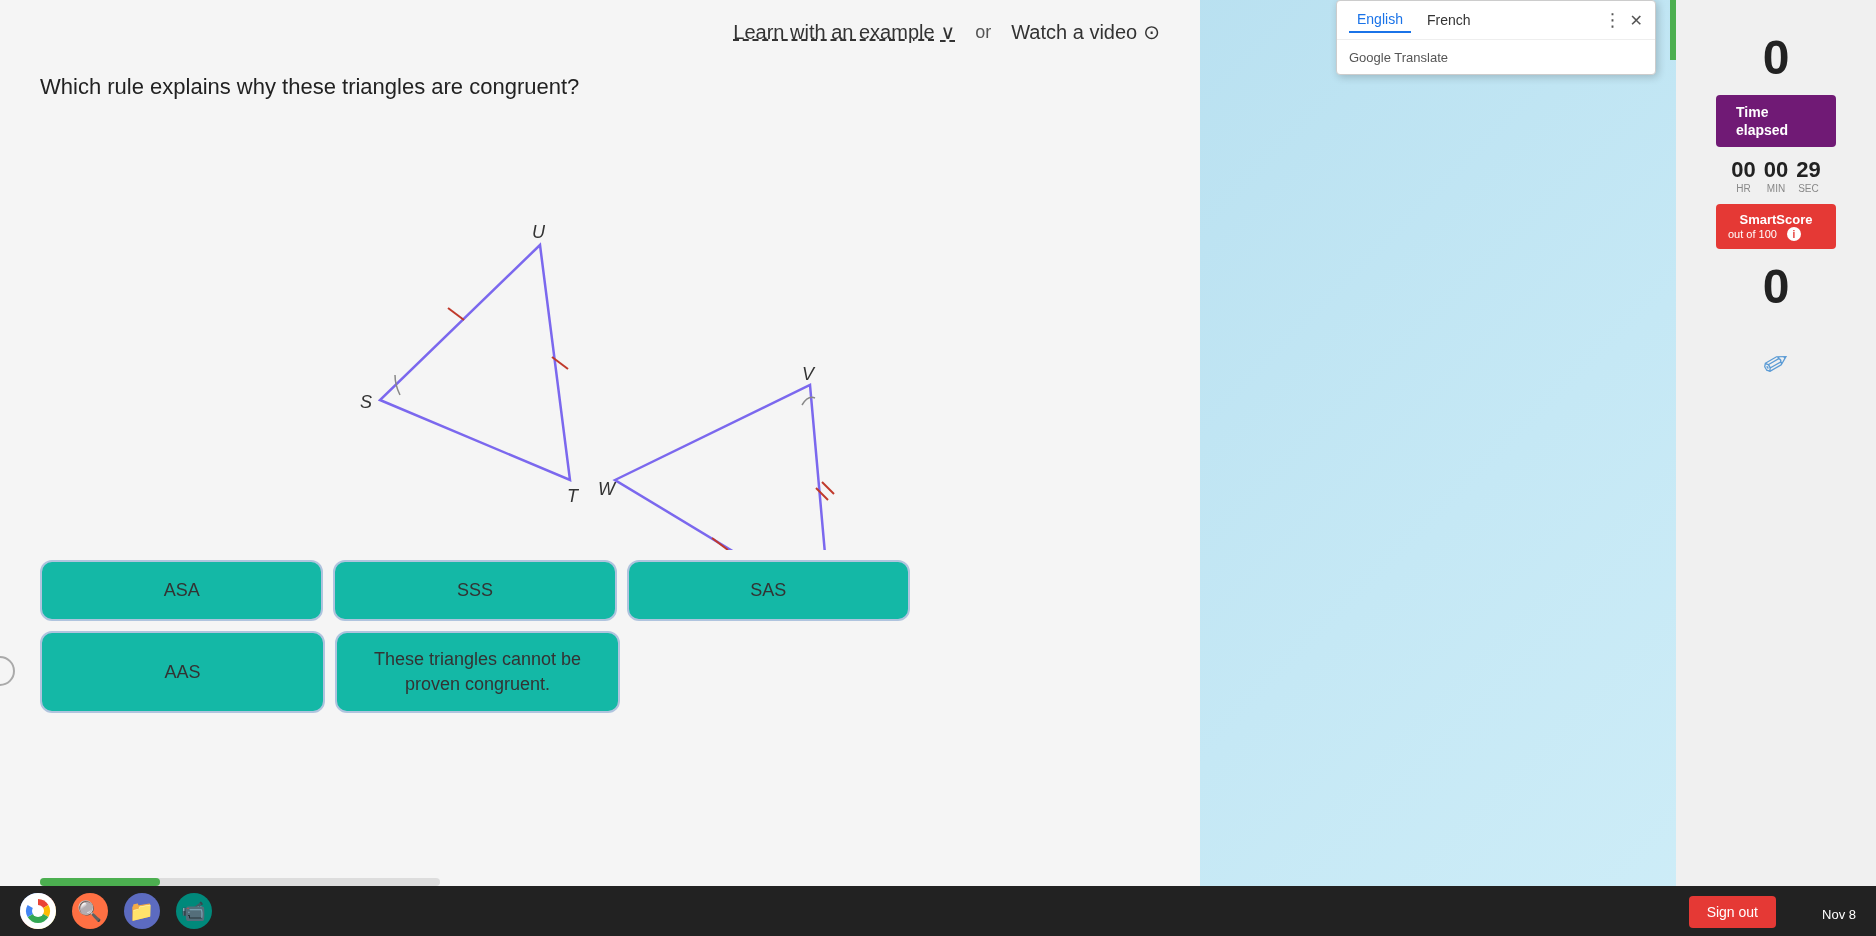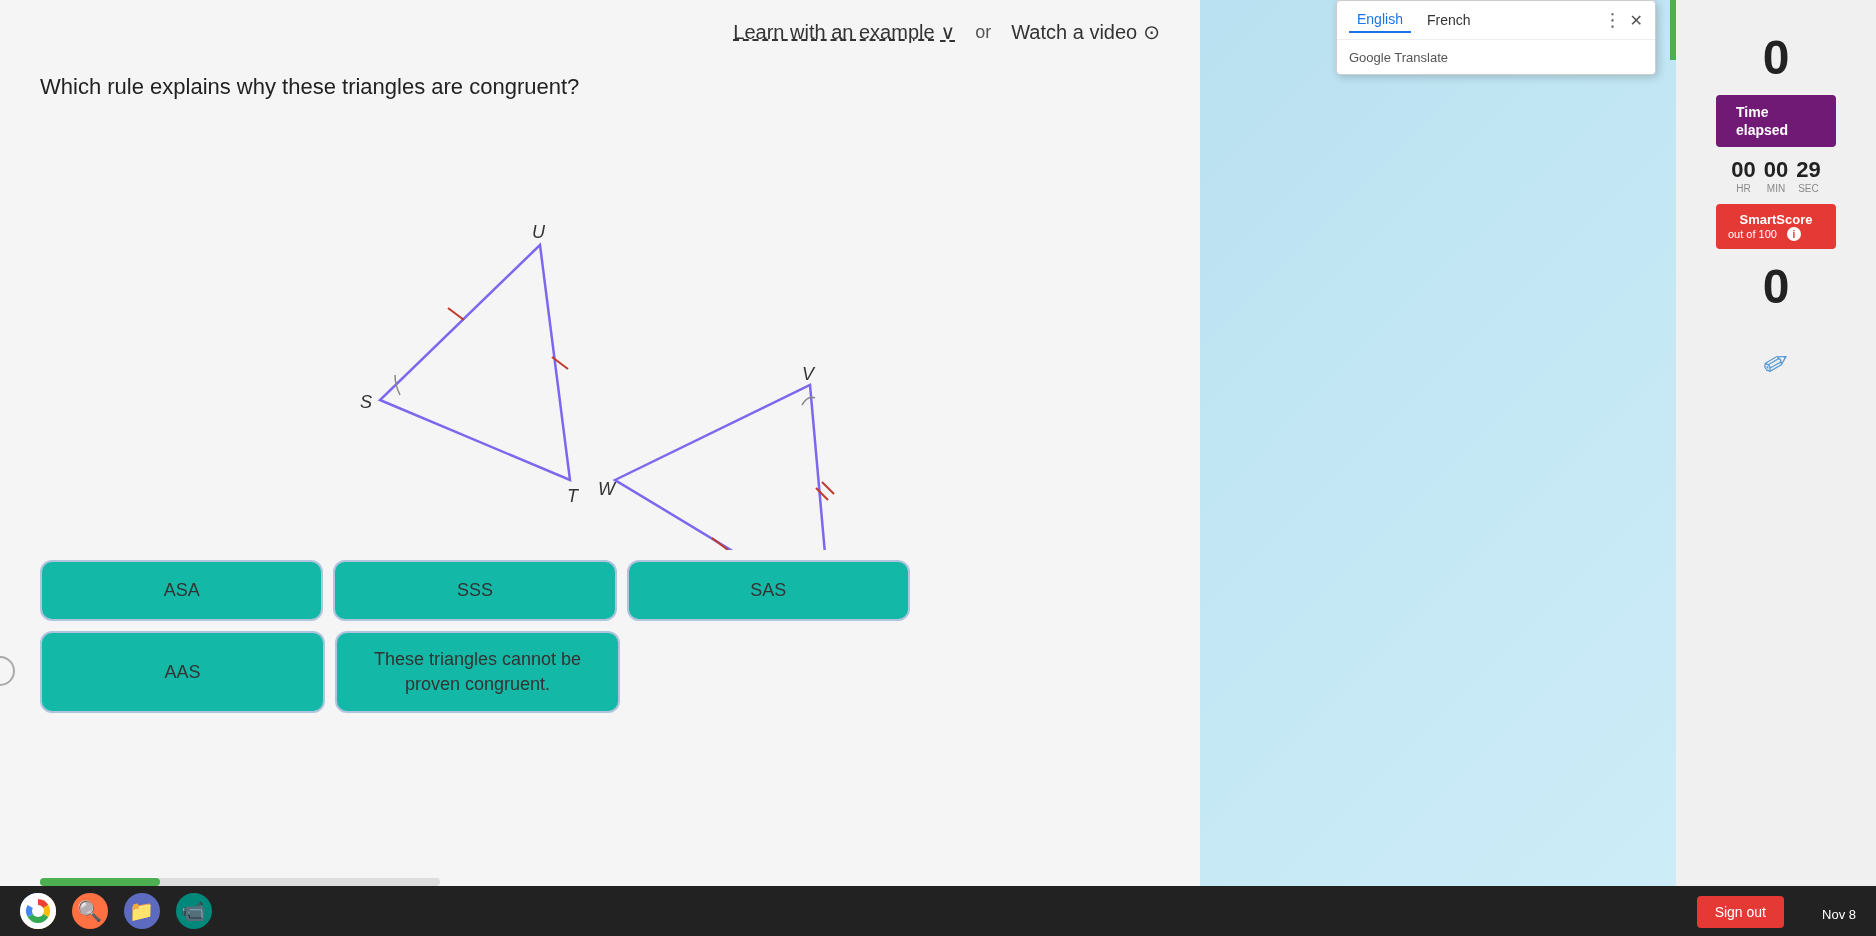--- a/index.html
+++ b/index.html
@@ -337,21 +337,21 @@
     }
 
     .taskbar-meet {
       background: #00897b;
       border-radius: 50%;
     }
 
     .sign-out-btn {
       position: absolute;
       bottom: 8px;
-      right: 92px;
+      right: 100px;
       background: #e53935;
       color: white;
       border: none;
       border-radius: 4px;
       padding: 8px 18px;
       font-size: 14px;
       cursor: pointer;
     }
 
     .date-display {

